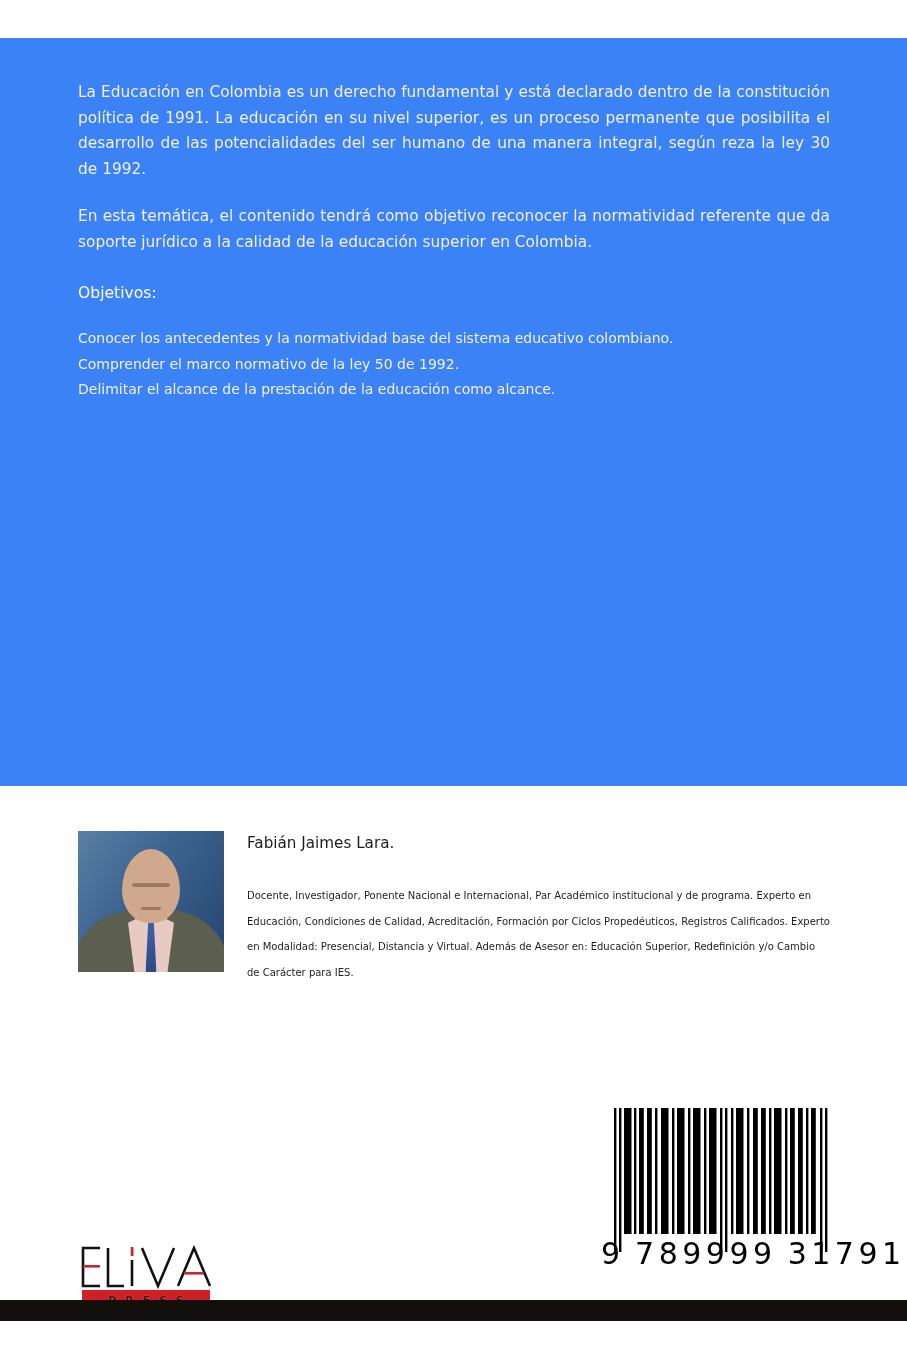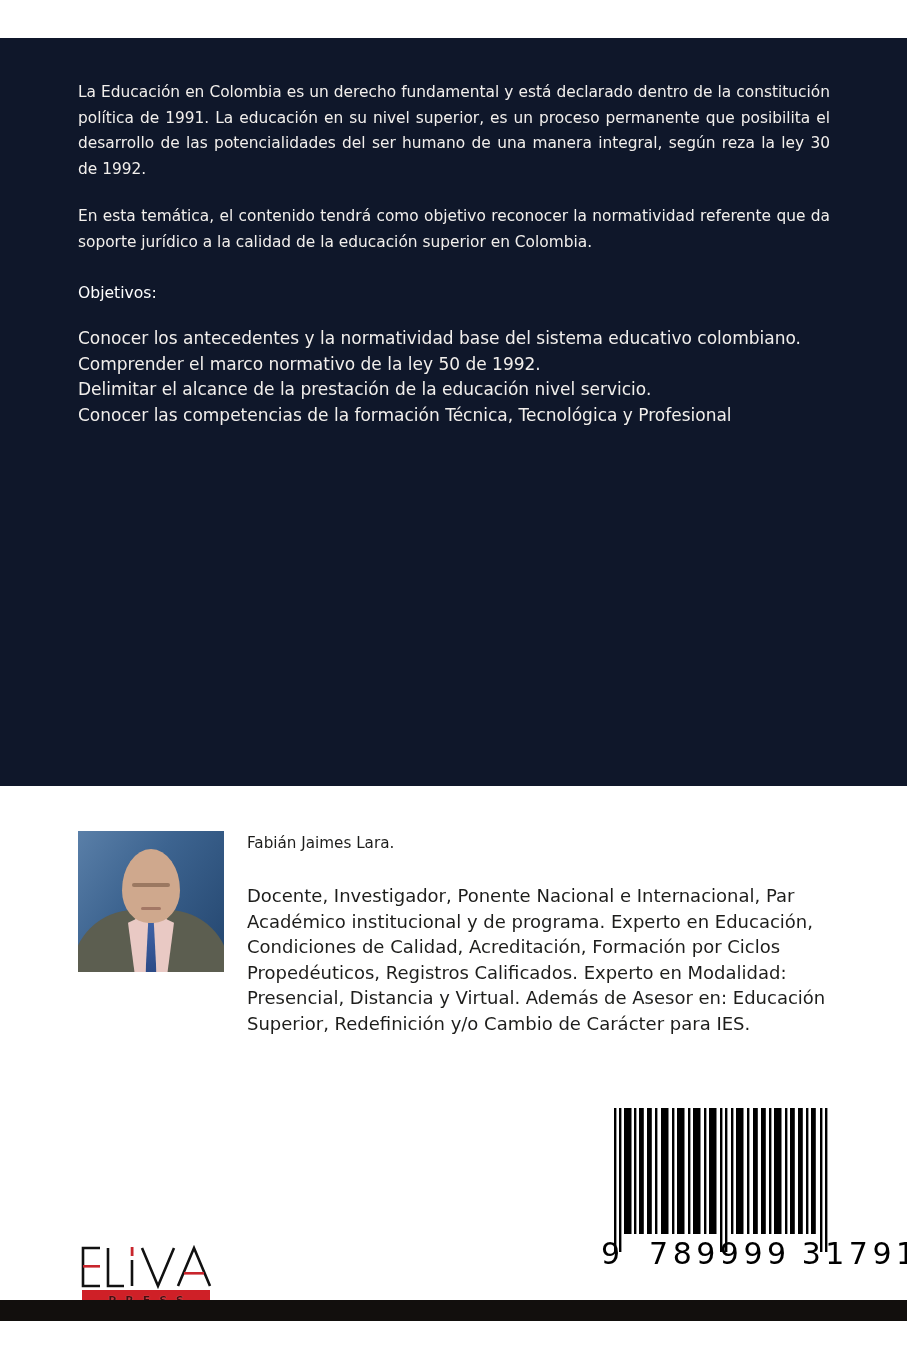--- a/index.html
+++ b/index.html
@@ -22,21 +22,21 @@
     width: 907px; height: 38px;
     background: #ffffff;
   }
 
   
   .dark-panel {
     position: absolute;
     left: 0; top: 38px;
     width: 907px;
     height: 776px;
-    background: #0f172a;
+    background: #3b82f6;
   }
   .dark-inner {
     position: absolute;
     left: 78px;
     top: 42px;
     width: 752px;
   }
   .body-text {
     color: #f2efec;
     font-size: 15.4px;
@@ -56,21 +56,21 @@
     font-weight: 400;
     margin: 0 0 20px 0;
   }
   .obj-list {
     list-style: none;
     margin: 0;
     padding: 0;
   }
   .obj-list li {
     color: #f2efec;
-    font-size: 17px;
+    font-size: 14px;
     line-height: 25.5px;
     text-align: justify;
     text-justify: inter-word;
     margin: 0;
   }
 
   
   .white-panel {
     position: absolute;
     left: 0; top: 786px;
@@ -152,21 +152,21 @@
   }
   .author-name {
     color: #1d1d1b;
     font-size: 15.2px;
     line-height: 24px;
     margin: 0 0 28px 0;
     font-weight: 400;
   }
   .author-bio {
     color: #1d1d1b;
-    font-size: 18px;
+    font-size: 10px;
     line-height: 25.5px;
     margin: 0;
     font-weight: 400;
   }
 
   
   .barcode-block {
     position: absolute;
     left: 600px;
     top: 320px;
@@ -184,21 +184,21 @@
     width: 232px;
     height: 34px;
     font-family: "DejaVu Sans", "Liberation Sans", sans-serif;
     font-size: 30px;
     letter-spacing: 1px;
     color: #000000;
     display: flex;
     align-items: center;
   }
   .bc-d1 { margin-left: 1px; }
-  .bc-left { margin-left: 28px; letter-spacing: 4.5px; }
+  .bc-left { margin-left: 14px; letter-spacing: 4.5px; }
   .bc-right { margin-left: 11px; letter-spacing: 4.5px; }
 
   
   .logo-block {
     position: absolute;
     left: 78px;
     top: 457px;
     width: 140px;
     height: 62px;
   }
@@ -255,22 +255,21 @@
 
     <p class="body-text">La Educación en Colombia es un derecho fundamental y está declarado dentro de la constitución política de 1991. La educación en su nivel superior, es un proceso permanente que posibilita el desarrollo de las potencialidades del ser humano de una manera integral, según reza la ley 30 de 1992.</p>
 
     <p class="body-text last-para">En esta temática, el contenido tendrá como objetivo reconocer la normatividad referente que da soporte jurídico a la calidad de la educación superior en Colombia.</p>
 
     <p class="heading-bold">Objetivos:</p>
 
     <ul class="obj-list">
       <li>Conocer los antecedentes y la normatividad base del sistema educativo colombiano.</li>
       <li>Comprender el marco normativo de la ley 50 de 1992.</li>
-      <li>Delimitar el alcance de la prestación de la educación nivel servicio.</li>
-      <li>Conocer las competencias de la formación Técnica, Tecnológica y Profesional</li>
+      <li>Delimitar el alcance de la prestación de la educación como alcance.</li>
     </ul>
 
   </div>
 </div>
 
 <div class="white-panel">
 
   <div class="author-photo">
     <div class="ph-shoulders"></div>
     <div class="ph-neck"></div>

